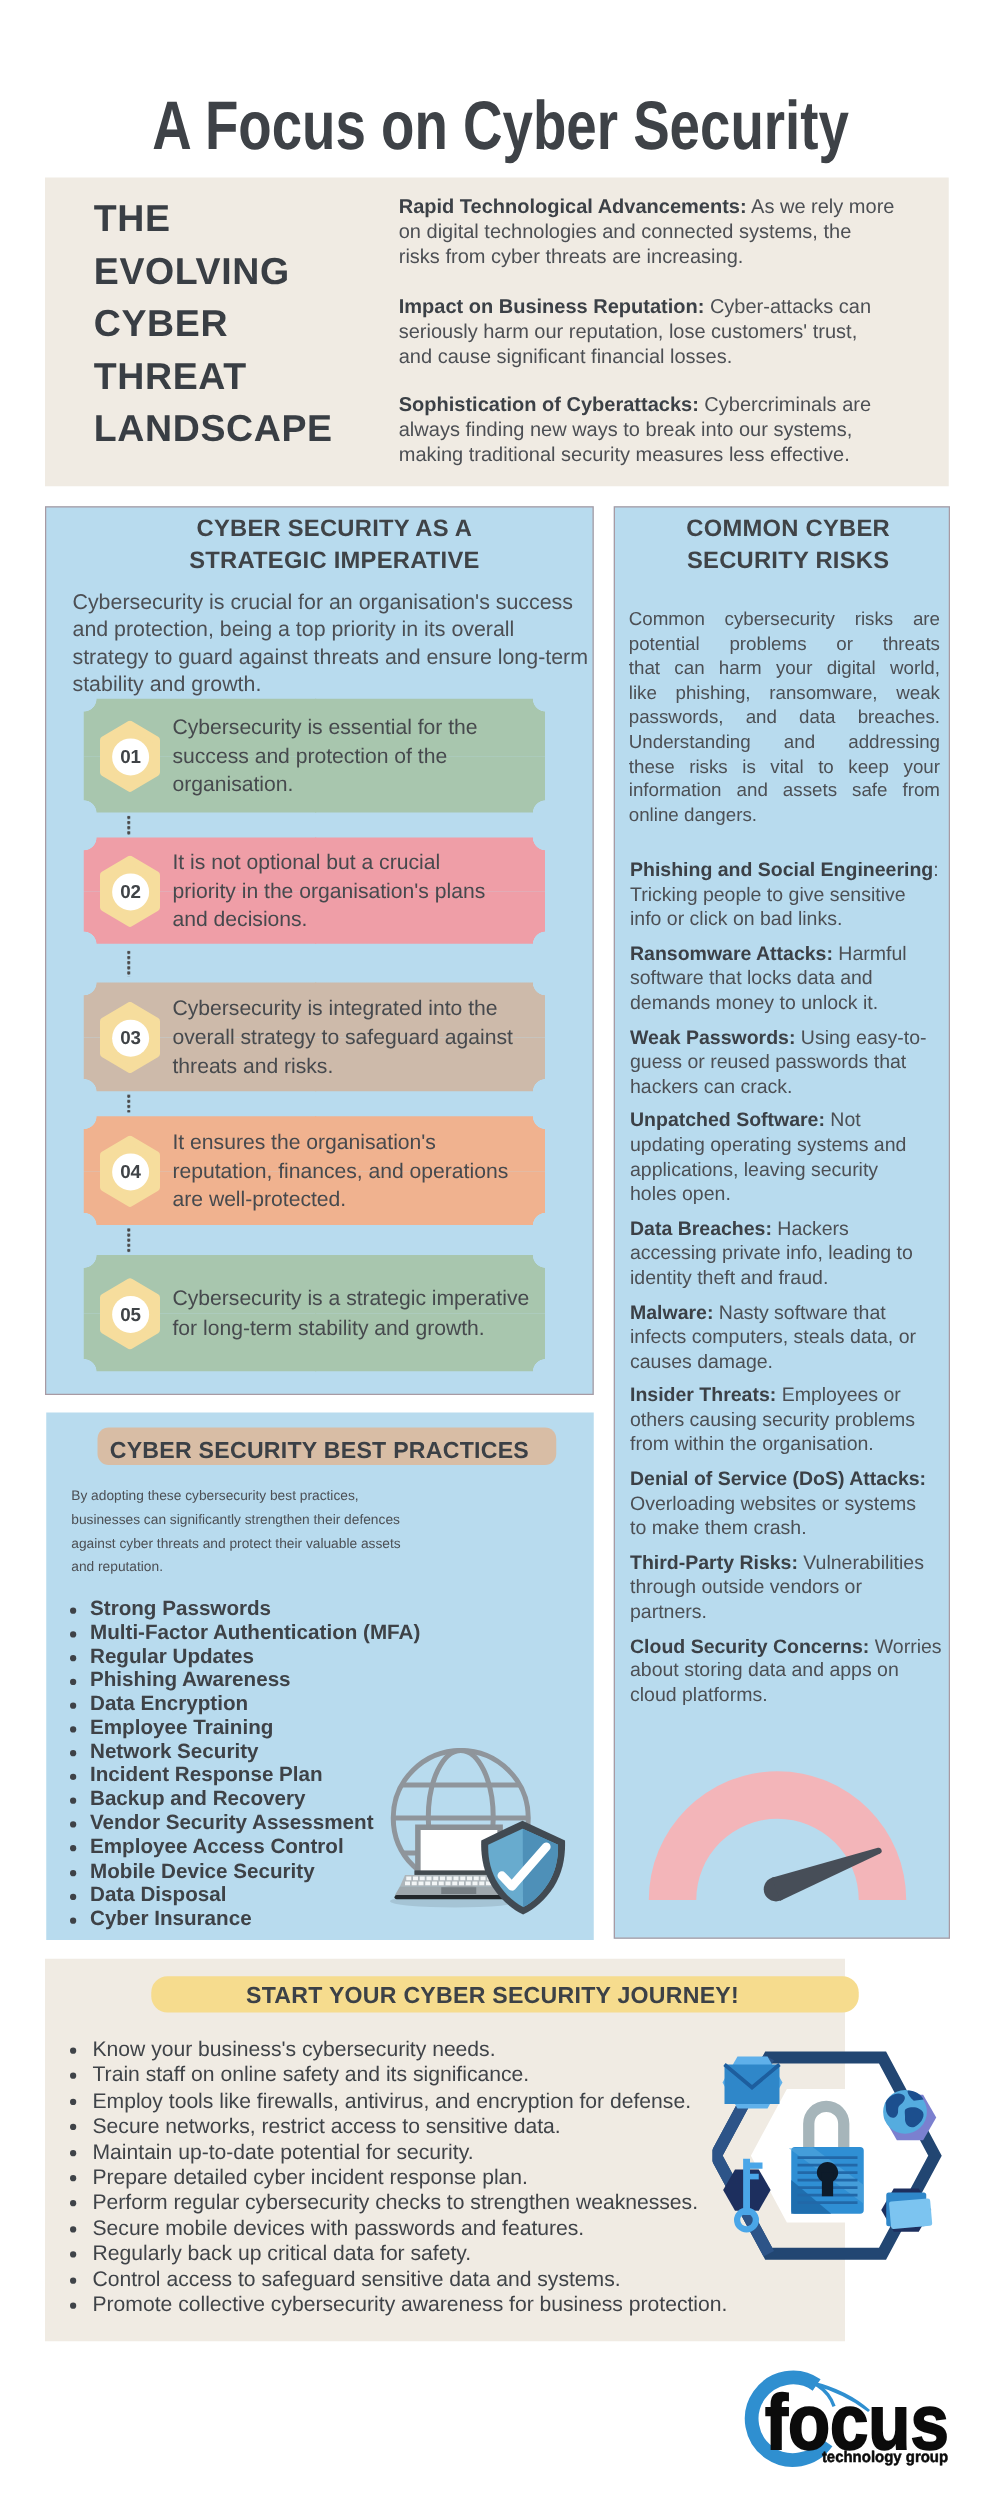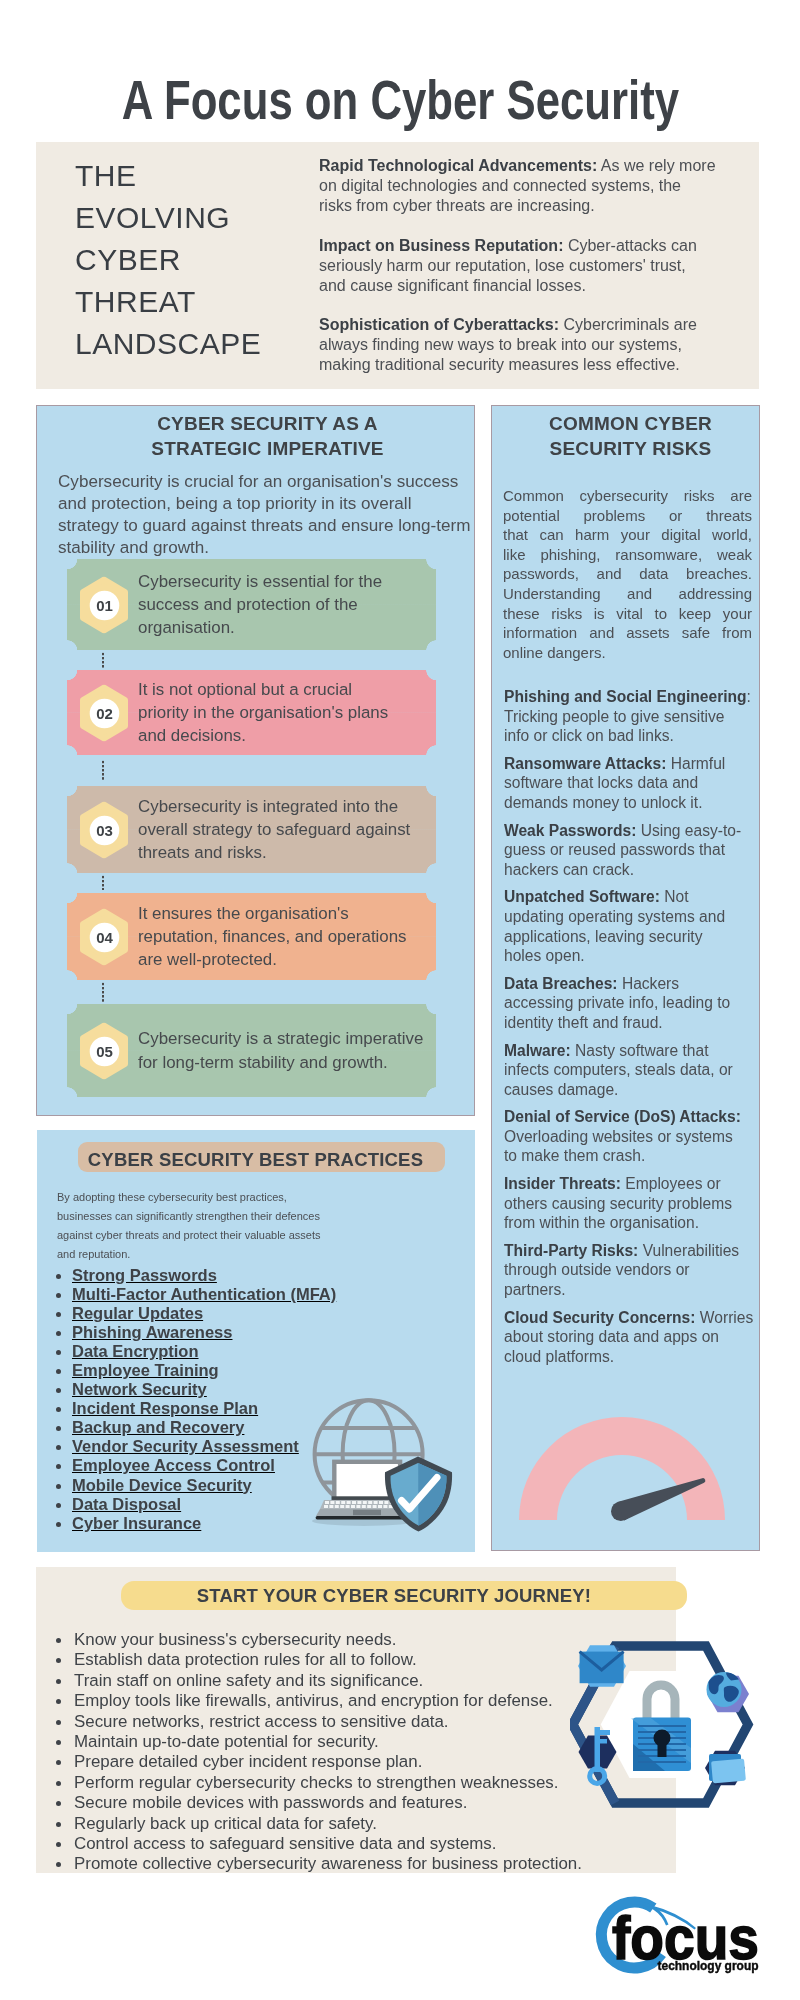--- a/index.html
+++ b/index.html
@@ -8,21 +8,21 @@
   .abs { position:absolute; }
   h1.title { position:absolute; left:0; top:68px; width:800px; text-align:center;
     font-size:55px; font-weight:bold; color:#3e4247; }
   h1.title span { display:inline-block; transform:scaleX(0.795); transform-origin:center; white-space:nowrap; }
   .beige { background:#f0ebe3; }
   .bluebox { background:#b8dbee; border:1px solid #a89aa3; }
   .panel-title { font-weight:bold; color:#3f4347; text-align:center; font-size:19px; line-height:24.5px; letter-spacing:0.2px; }
 
   
   #landscape { left:36px; top:142px; width:723px; height:247px; }
-  #landscape h2 { position:absolute; left:39px; top:13px; font-size:30px; line-height:42px; color:#393e44; letter-spacing:0.5px; font-weight:normal; }
+  #landscape h2 { position:absolute; left:39px; top:13px; font-size:30px; line-height:42px; color:#393e44; letter-spacing:0.5px; font-weight:bold; }
   #landscape .txt { position:absolute; left:283px; top:14px; width:440px; font-size:16px; line-height:20px; color:#4c4f54; }
   #landscape .txt p { margin-bottom:19.5px; }
   b.lead { color:#3b4046; }
 
   
   #strategic { left:36px; top:405px; width:439px; height:711px; }
   #strategic .panel-title { margin-top:6px; transform:translateX(12px); }
   #strategic .intro { position:absolute; left:21px; top:65px; width:422px; font-size:17.1px; line-height:22px; color:#4c4f54; white-space:nowrap; }
 
   .ticket { position:absolute; left:67px; width:369px; display:flex; align-items:center;
@@ -48,21 +48,21 @@
   .jl:after { content:""; display:inline-block; width:100%; height:0; }
   #risks .blocks { position:absolute; left:12px; top:281px; width:256px; font-size:15.6px; line-height:19.6px; color:#4c4f54; }
   #risks .blocks p { margin-bottom:8px; }
 
   
   #best { left:37px; top:1130px; width:438px; height:422px; background:#b8dbee; }
   #best .hl { position:absolute; left:41px; top:12px; width:367px; height:30px; background:#d8bda5; border-radius:9px; }
   #best .hl div { transform:translateX(-6px); }
   #best .hl div { margin-top:7px; text-align:center; font-size:18.5px; font-weight:bold; color:#3b4046; letter-spacing:0.2px; }
   #best .intro { position:absolute; left:20px; top:58px; width:420px; font-size:11px; line-height:19px; color:#4c4f54; white-space:nowrap; }
-  #best ul { position:absolute; left:19px; top:136px; list-style:none;text-decoration:underline; }
+  #best ul { position:absolute; left:19px; top:148px; list-style:none; }
   #best ul li { font-size:16.5px; line-height:19.05px; font-weight:bold; color:#3e4247; padding-left:16px; position:relative; }
   #best ul li:before { content:""; position:absolute; left:0; top:8px; width:5px; height:5px; border-radius:50%; background:#3e4247; }
 
   
   #journey { left:36px; top:1567px; width:640px; height:306px; }
   #journey .hl { position:absolute; left:85px; top:14px; width:566px; height:29px; background:#f6dc8e; border-radius:13px; }
   #journey .hl div { transform:translateX(-10px); }
   #journey .hl div { margin-top:3.5px; text-align:center; font-size:18.5px; font-weight:bold; color:#3c4147; letter-spacing:0.2px; }
   #journey ul { position:absolute; left:17px; top:63px; list-style:none; }
   #journey ul li { font-size:16.9px; line-height:20.4px; color:#3f4348; padding-left:21px; position:relative; }
@@ -164,26 +164,26 @@
     <p><b class="lead">Unpatched Software:</b> Not<br>
 updating operating systems and<br>
 applications, leaving security<br>
 holes open.</p>
     <p><b class="lead">Data Breaches:</b> Hackers<br>
 accessing private info, leading to<br>
 identity theft and fraud.</p>
     <p><b class="lead">Malware:</b> Nasty software that<br>
 infects computers, steals data, or<br>
 causes damage.</p>
+    <p><b class="lead">Insider Threats:</b> Employees or<br>
+others causing security problems<br>
+from within the organisation.</p>
     <p><b class="lead">Denial of Service (DoS) Attacks:</b><br>
 Overloading websites or systems<br>
 to make them crash.</p>
-    <p><b class="lead">Insider Threats:</b> Employees or<br>
-others causing security problems<br>
-from within the organisation.</p>
     <p><b class="lead">Third-Party Risks:</b> Vulnerabilities<br>
 through outside vendors or<br>
 partners.</p>
     <p><b class="lead">Cloud Security Concerns:</b> Worries<br>
 about storing data and apps on<br>
 cloud platforms.</p>
   </div>
 </div>
 
 <div id="best" class="abs">
@@ -208,21 +208,20 @@
     <li>Cyber Insurance</li>
   </ul>
 </div>
 
 <div id="journey" class="abs beige">
   <div class="hl">
       <div>START YOUR CYBER SECURITY JOURNEY!</div>
     </div>
   <ul>
     <li>Know your business's cybersecurity needs.</li>
-    <li>Establish data protection rules for all to follow.</li>
     <li>Train staff on online safety and its significance.</li>
     <li>Employ tools like firewalls, antivirus, and encryption for defense.</li>
     <li>Secure networks, restrict access to sensitive data.</li>
     <li>Maintain up-to-date potential for security.</li>
     <li>Prepare detailed cyber incident response plan.</li>
     <li>Perform regular cybersecurity checks to strengthen weaknesses.</li>
     <li>Secure mobile devices with passwords and features.</li>
     <li>Regularly back up critical data for safety.</li>
     <li>Control access to safeguard sensitive data and systems.</li>
     <li>Promote collective cybersecurity awareness for business protection.</li>

